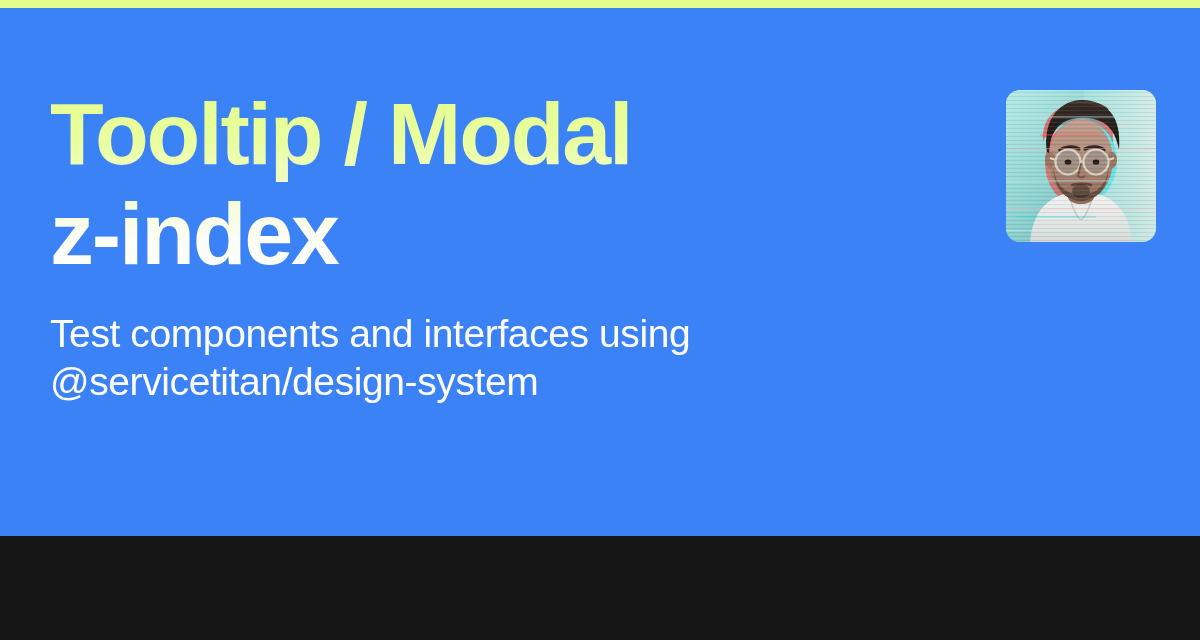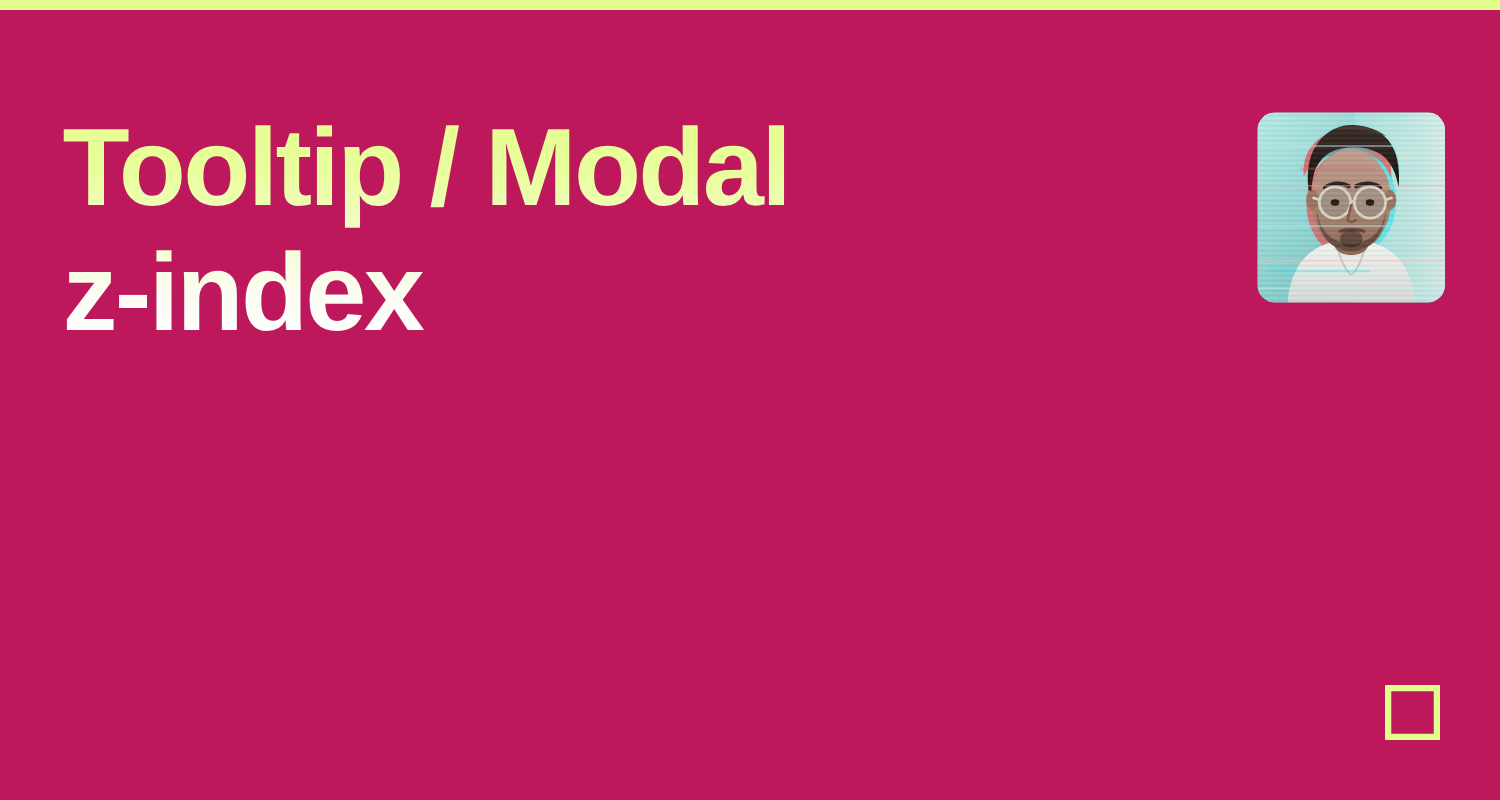--- a/index.html
+++ b/index.html
@@ -10,22 +10,22 @@
     width: 1200px;
     height: 640px;
     background: #161616;
     font-family: "Liberation Sans", sans-serif;
     overflow: hidden;
   }
 
   .card {
     position: relative;
     width: 1200px;
-    height: 640px;
-    background: #be185d;
+    height: 536px;
+    background: #3b82f6;
     box-sizing: border-box;
     overflow: hidden;
     padding-left: 29px;
   }
 
   
   .accent-bar {
     position: absolute;
     top: 0;
     left: 0;
@@ -98,20 +98,21 @@
 </style>
 </head>
 <body>
 
 <div class="card">
 
   <div class="accent-bar"></div>
 
   <div class="content">
     <h1 class="title">Tooltip / Modal z-index</h1>
+    <p class="subtitle">Test components and interfaces using @servicetitan/design-system</p>
   </div>
 
   <div class="avatar">
     <svg viewBox="0 0 150 152" xmlns="http://www.w3.org/2000/svg">
       <defs>
         <linearGradient id="bgGrad" x1="0" y1="0" x2="1" y2="1">
           <stop offset="0%" stop-color="#b7ebe6"></stop>
           <stop offset="45%" stop-color="#8fd4d2"></stop>
           <stop offset="100%" stop-color="#5fa8ad"></stop>
         </linearGradient>

